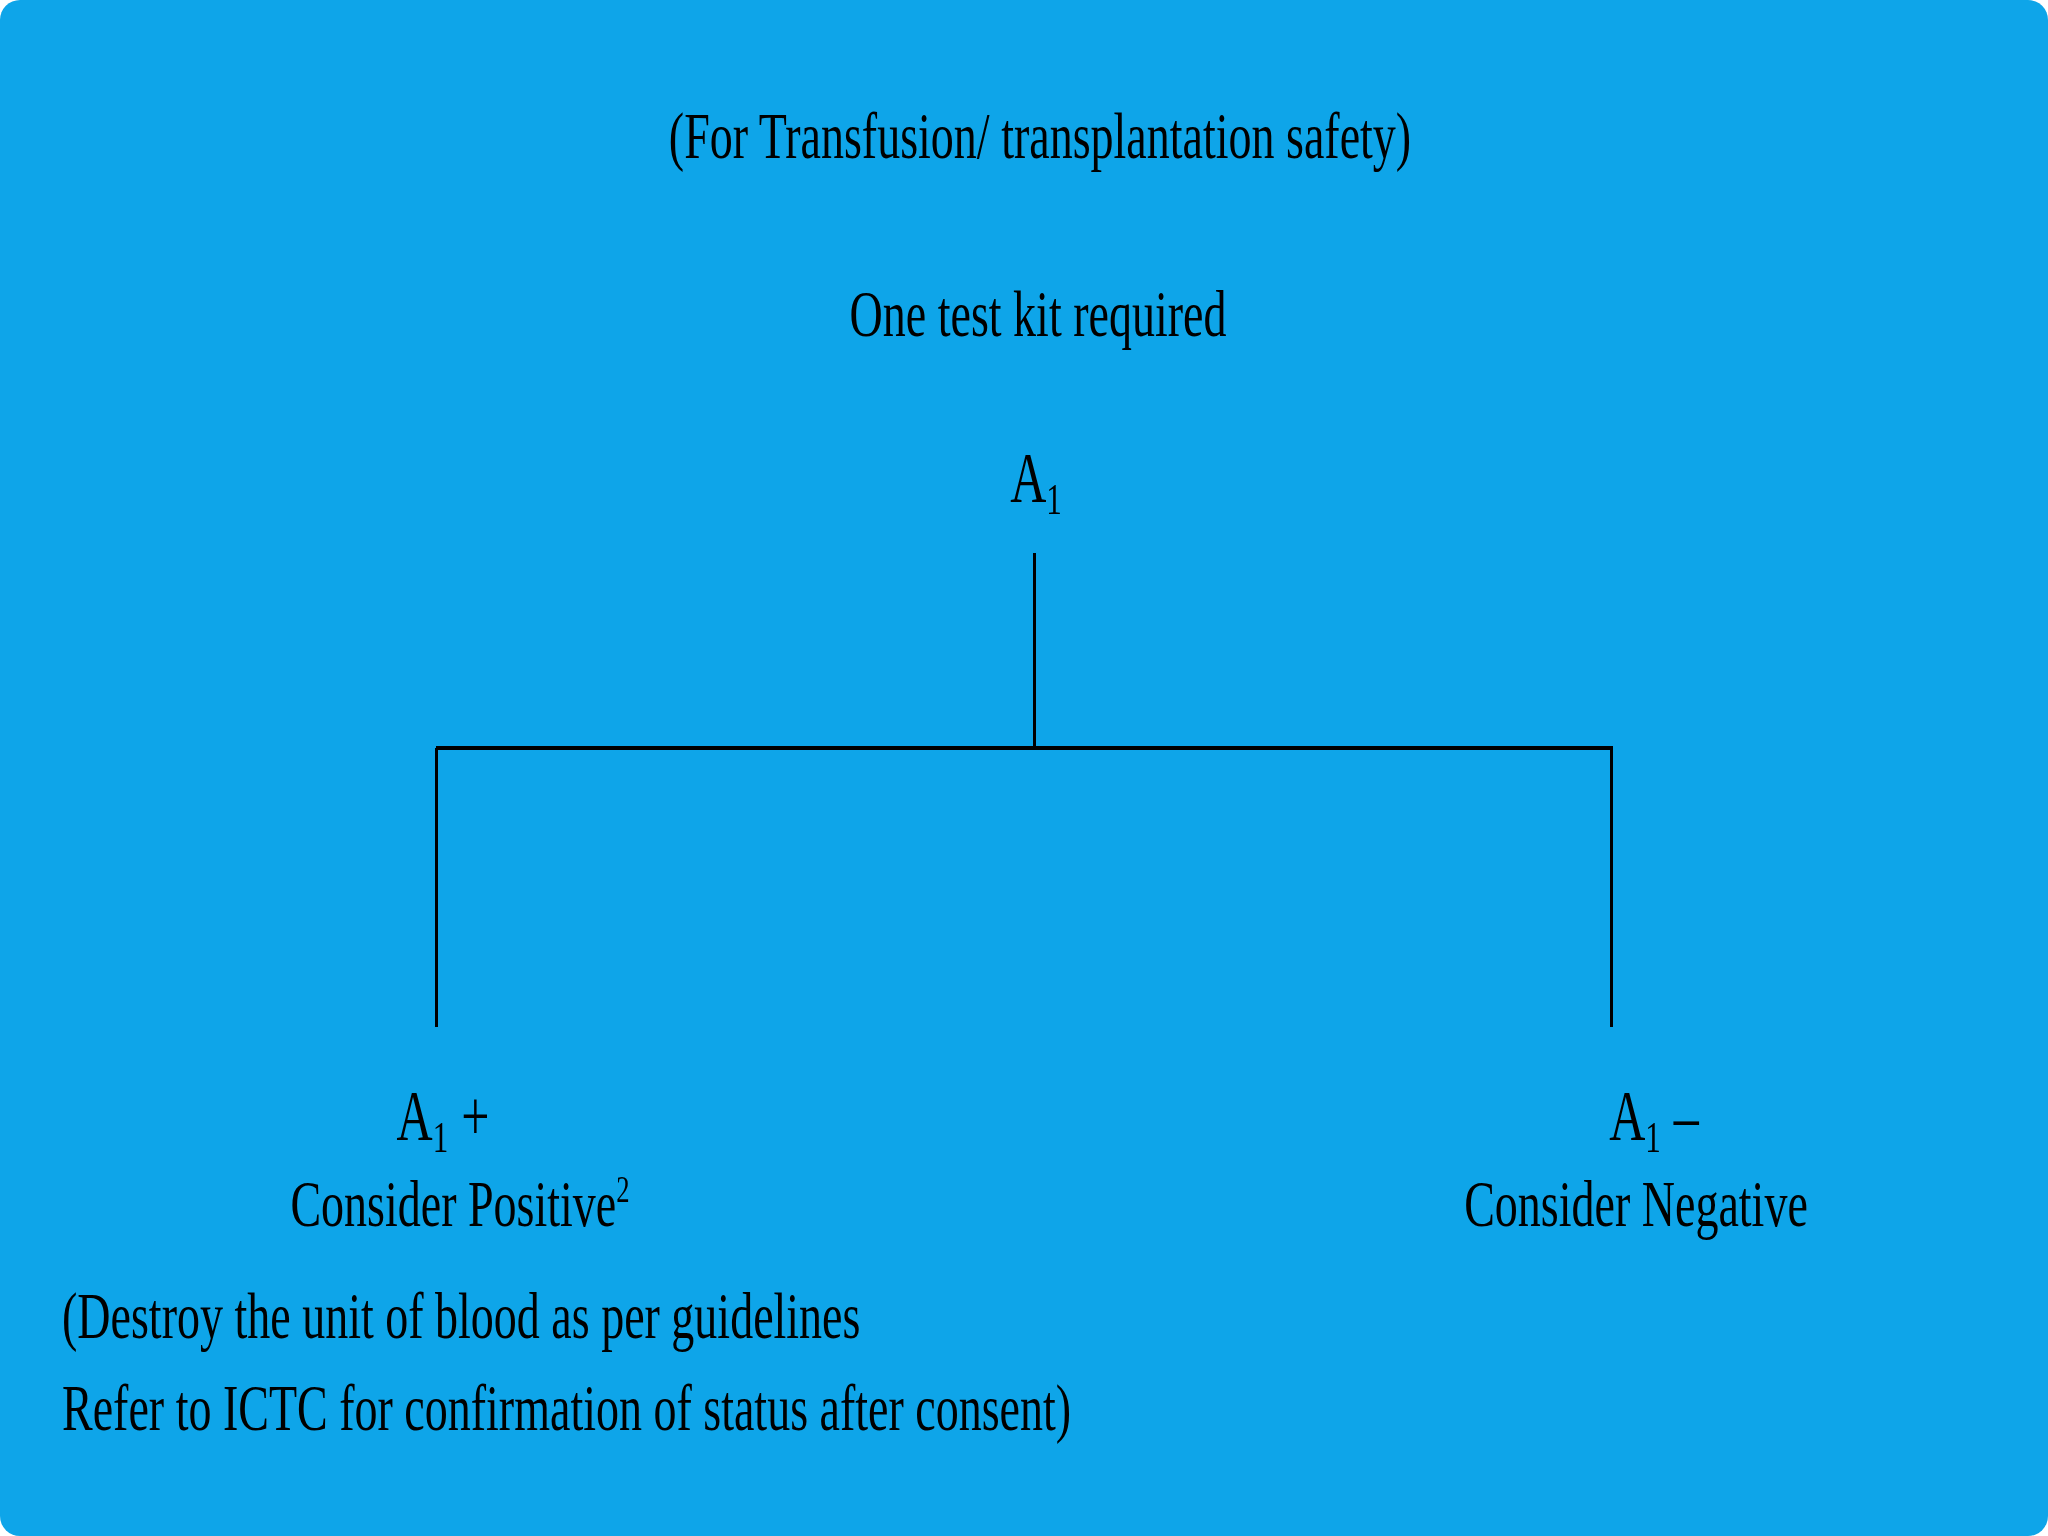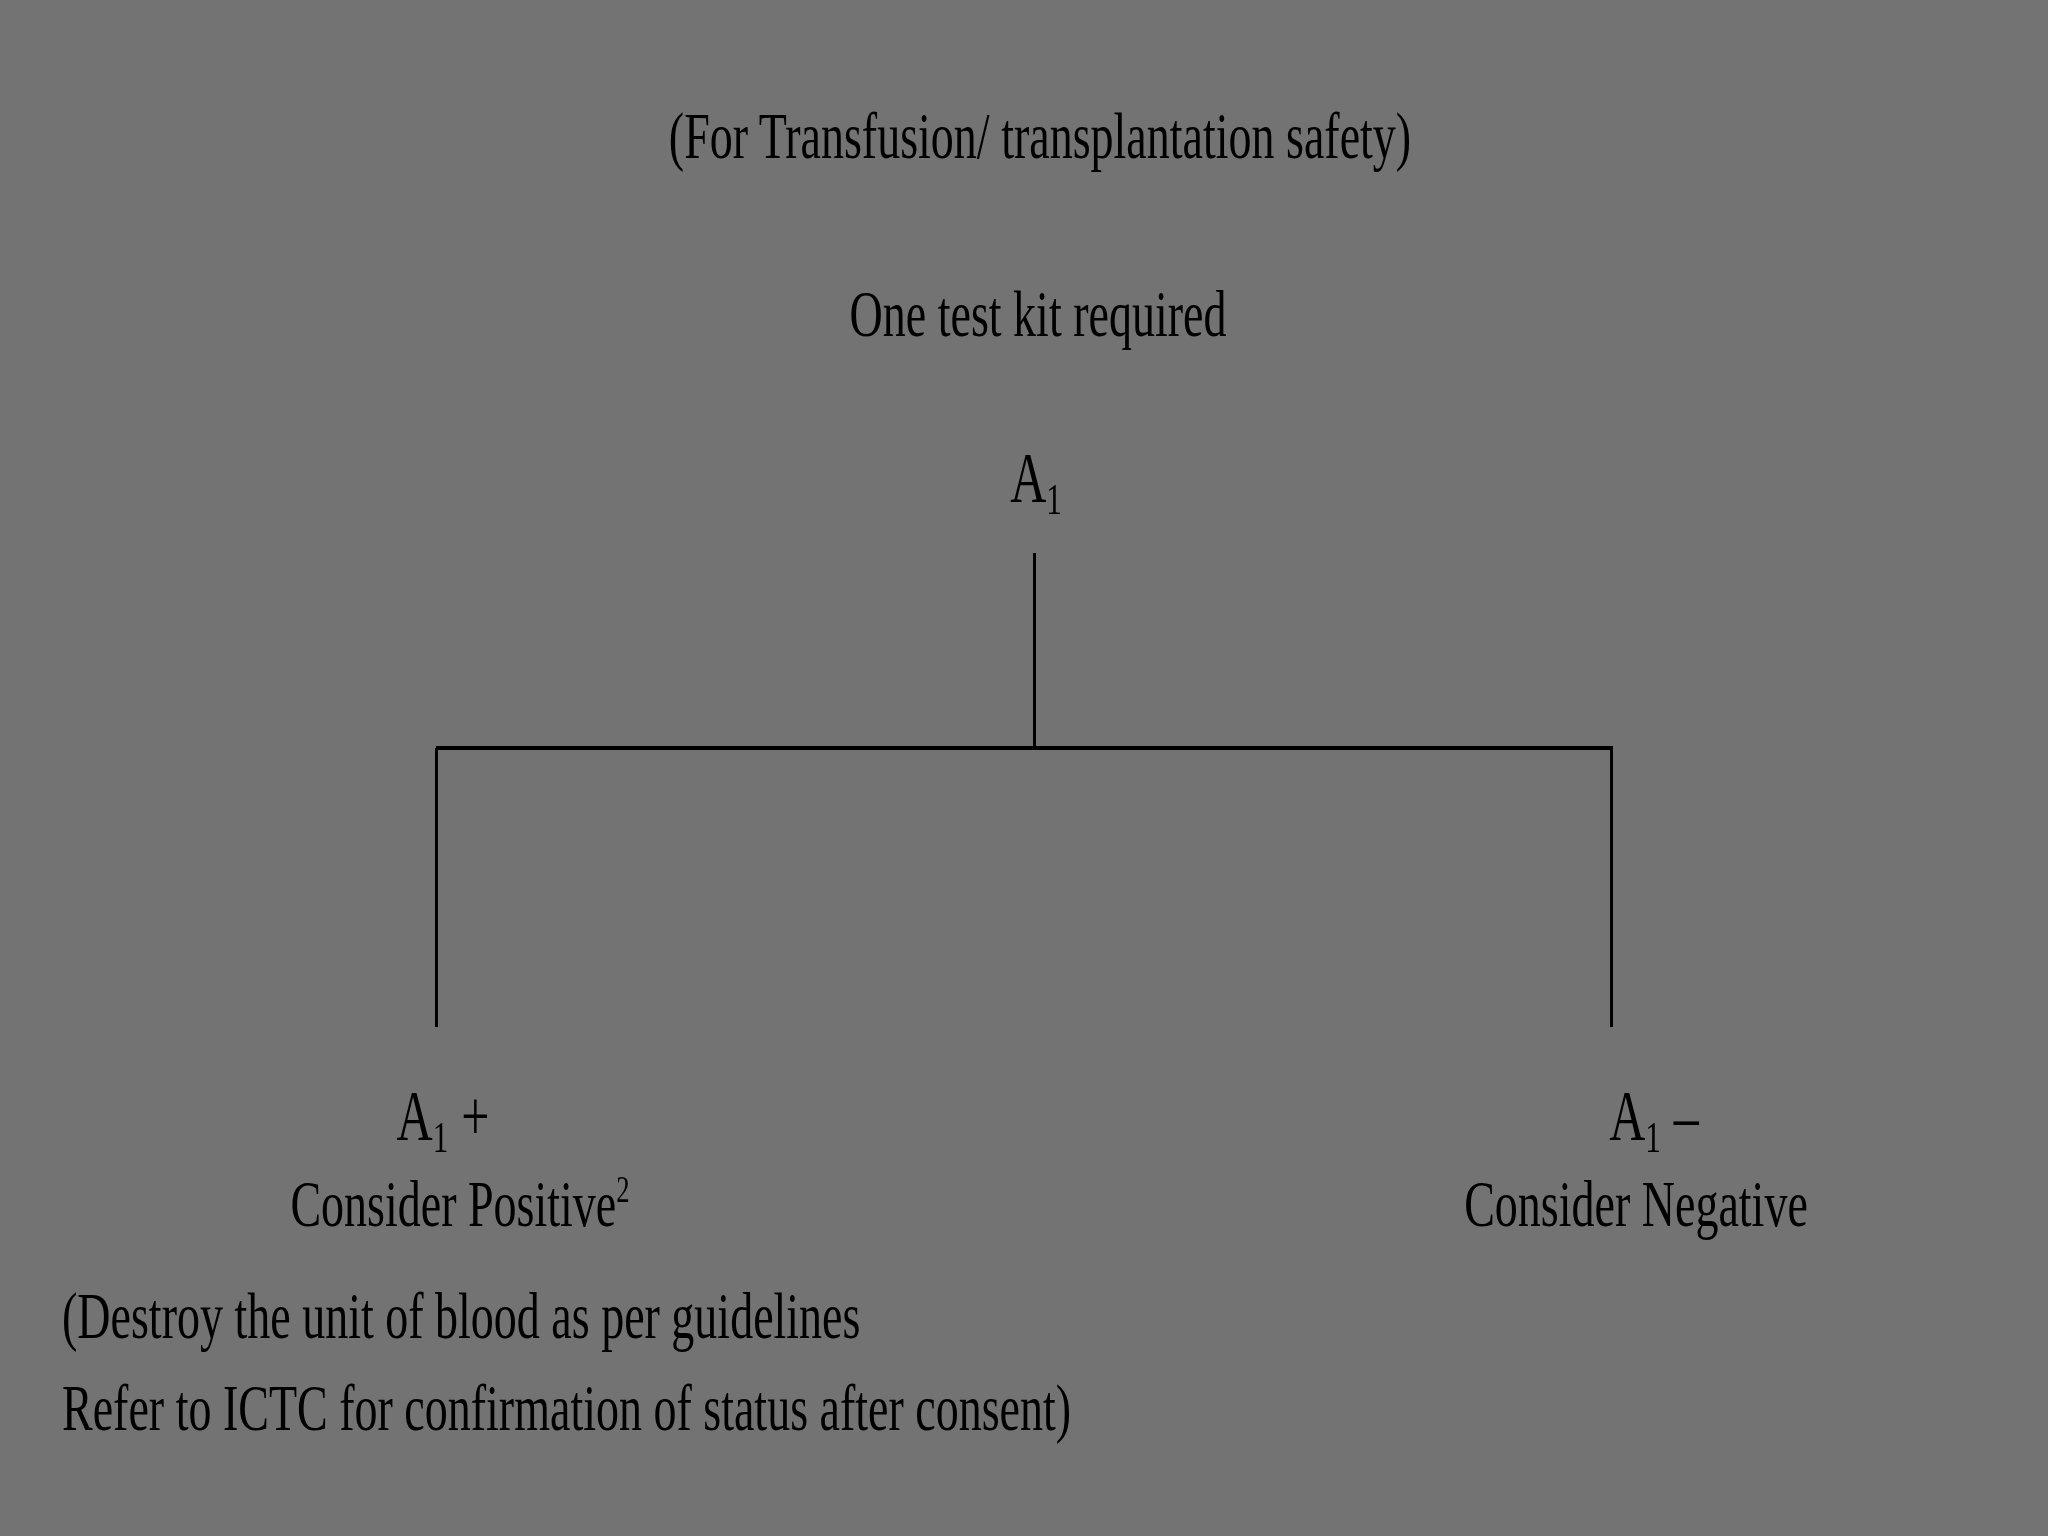--- a/index.html
+++ b/index.html
@@ -4,24 +4,25 @@
 <style>
   html, body {
     margin: 0;
     padding: 0;
     background: #ffffff;
   }
   .canvas {
     position: relative;
     width: 2048px;
     height: 1536px;
-    background: #737373;
+    background: #0ea5e9;
     overflow: hidden;
     font-family: "Liberation Serif", "DejaVu Serif", serif;
     color: #000000;
+    border-radius: 20px;
   }
   
   .txt {
     position: absolute;
     font-size: 46px;
     line-height: 1.3;
     white-space: nowrap;
     color: #000000;
   }
   .centered {

